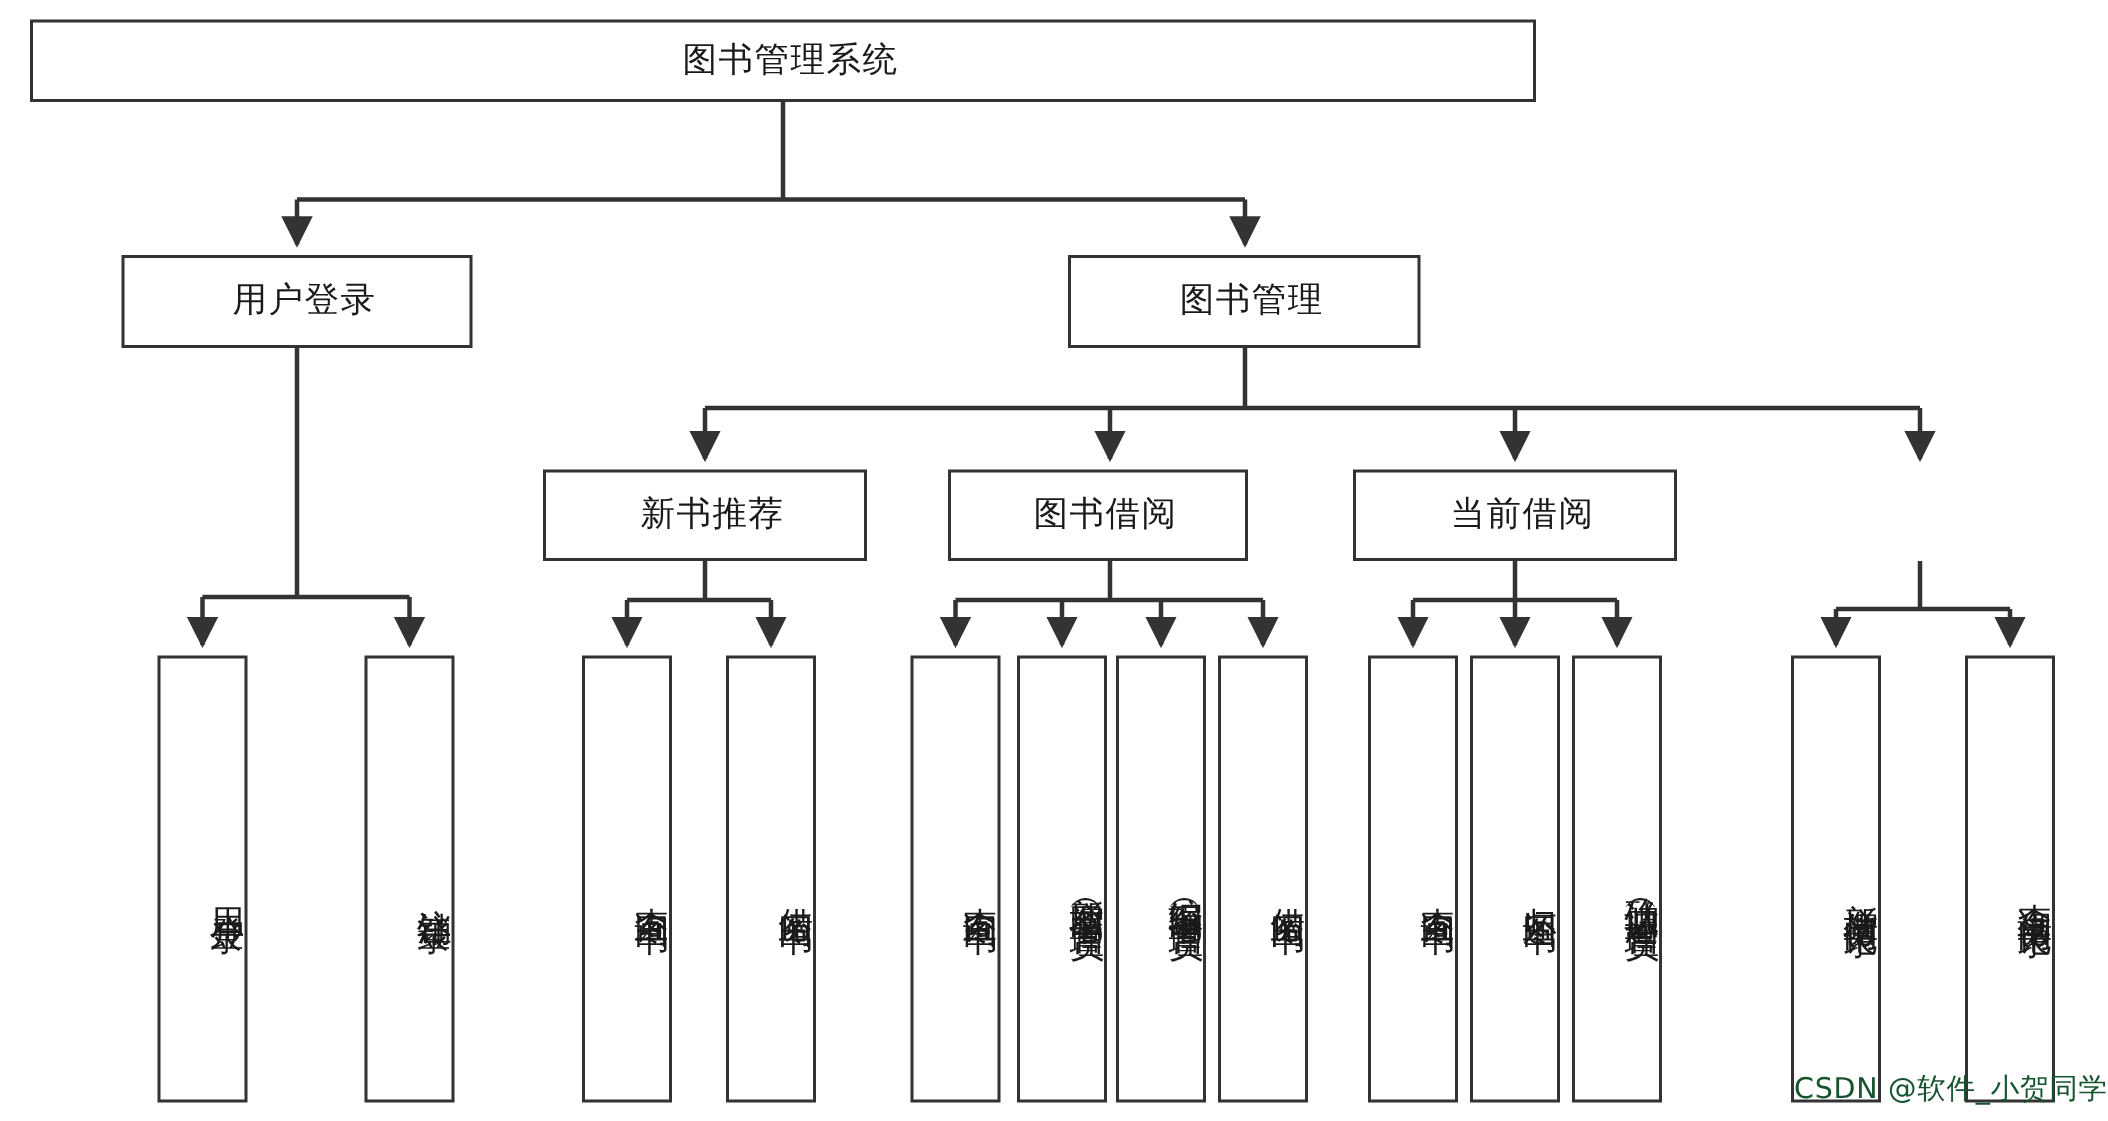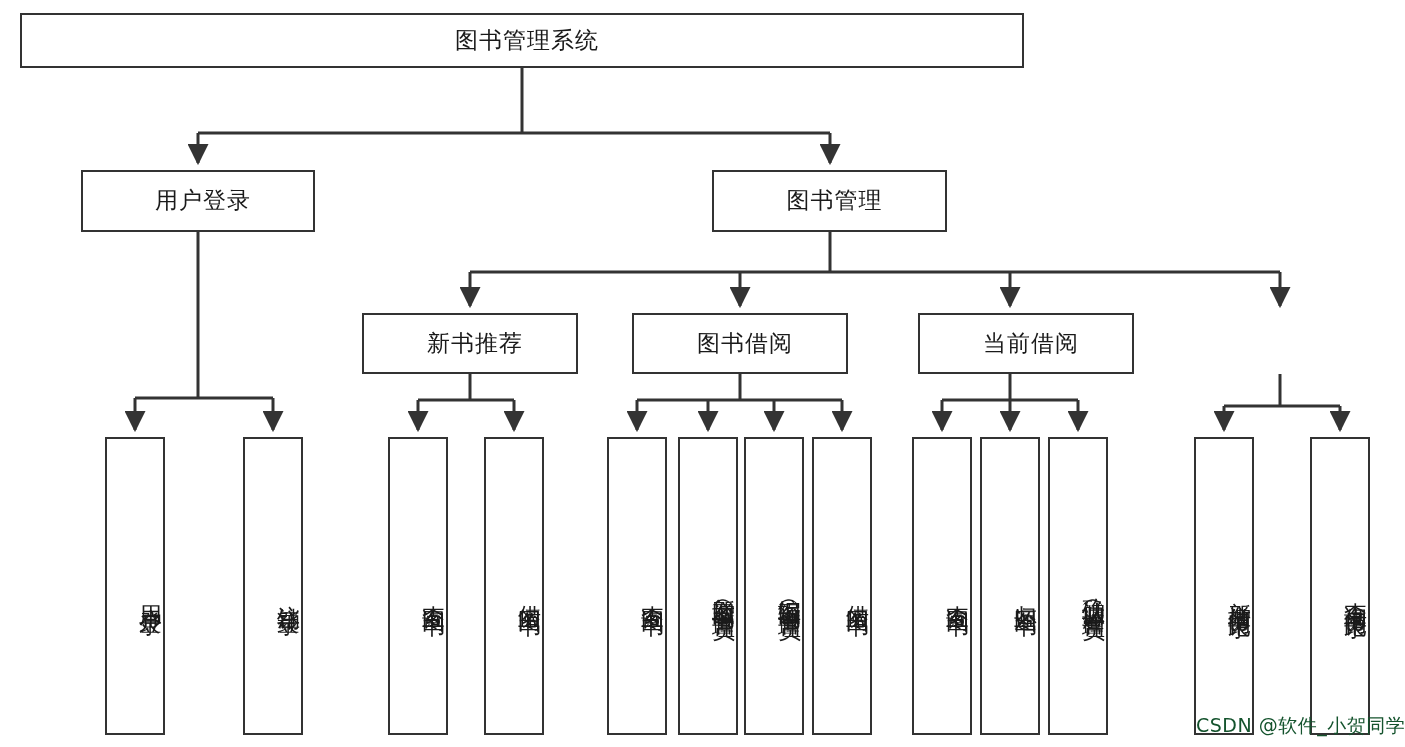--- a/index.html
+++ b/index.html
@@ -125,24 +125,24 @@
   <div class="node horiz" style="left:81px; top:170px; width:234px; height:62px;">
     <span class="lbl">用户登录</span>
   </div>
   <div class="node horiz" style="left:712px; top:170px; width:235px; height:62px;">
     <span class="lbl">图书管理</span>
   </div>
 
   <div class="node horiz" style="left:362px; top:313px; width:216px; height:61px;">
     <span class="lbl">新书推荐</span>
   </div>
-  <div class="node horiz" style="left:632px; top:313px; width:216px; height:61px;text-align:right;">
+  <div class="node horiz" style="left:632px; top:313px; width:200px; height:61px;text-align:right;">
     <span class="lbl">图书借阅</span>
   </div>
-  <div class="node horiz" style="left:902px; top:313px; width:216px; height:61px;margin-left:16px;">
+  <div class="node horiz" style="left:902px; top:313px; width:216px; height:61px;">
     <span class="lbl">当前借阅</span>
   </div>
 
   <div class="node vert" style="left:105px; top:437px; width:60px; height:298px;">
     <span class="lbl">用户登录</span>
   </div>
   <div class="node vert" style="left:243px; top:437px; width:60px; height:298px;">
     <span class="lbl">注销登录</span>
   </div>
   <div class="node vert" style="left:388px; top:437px; width:60px; height:298px;">

